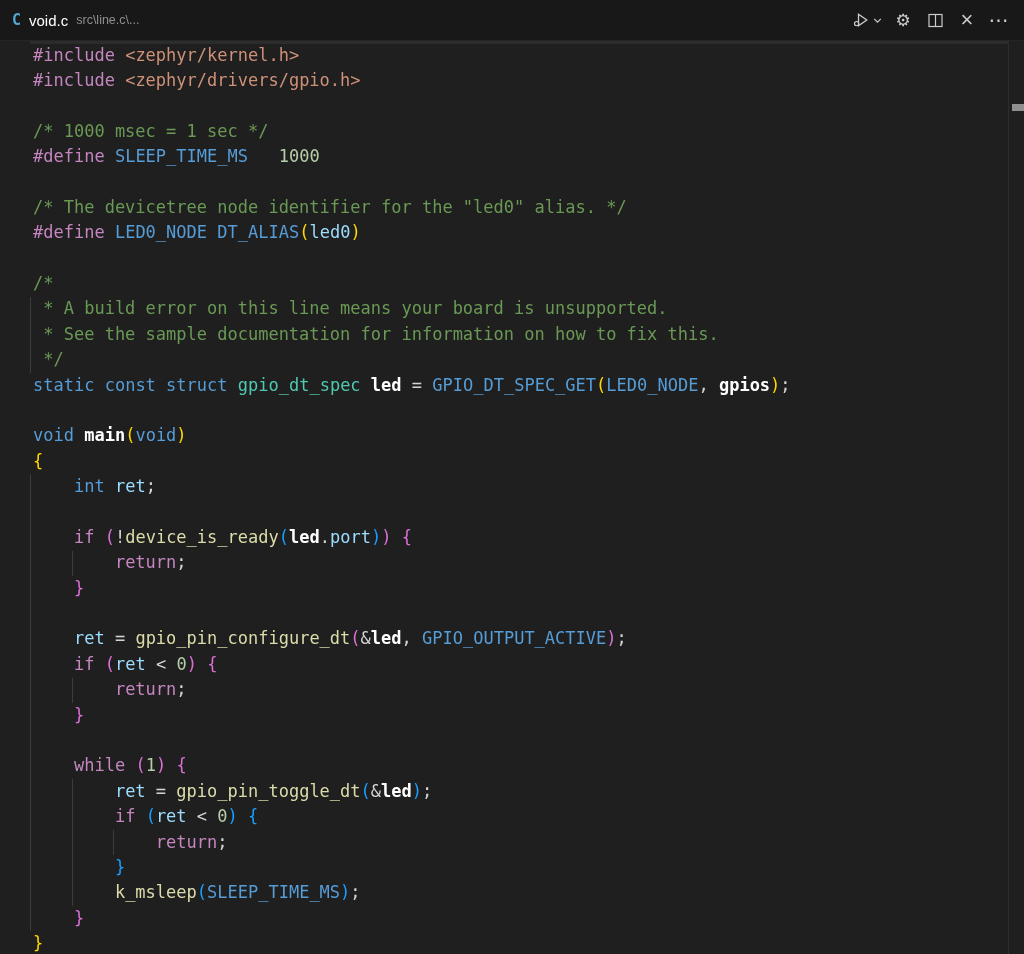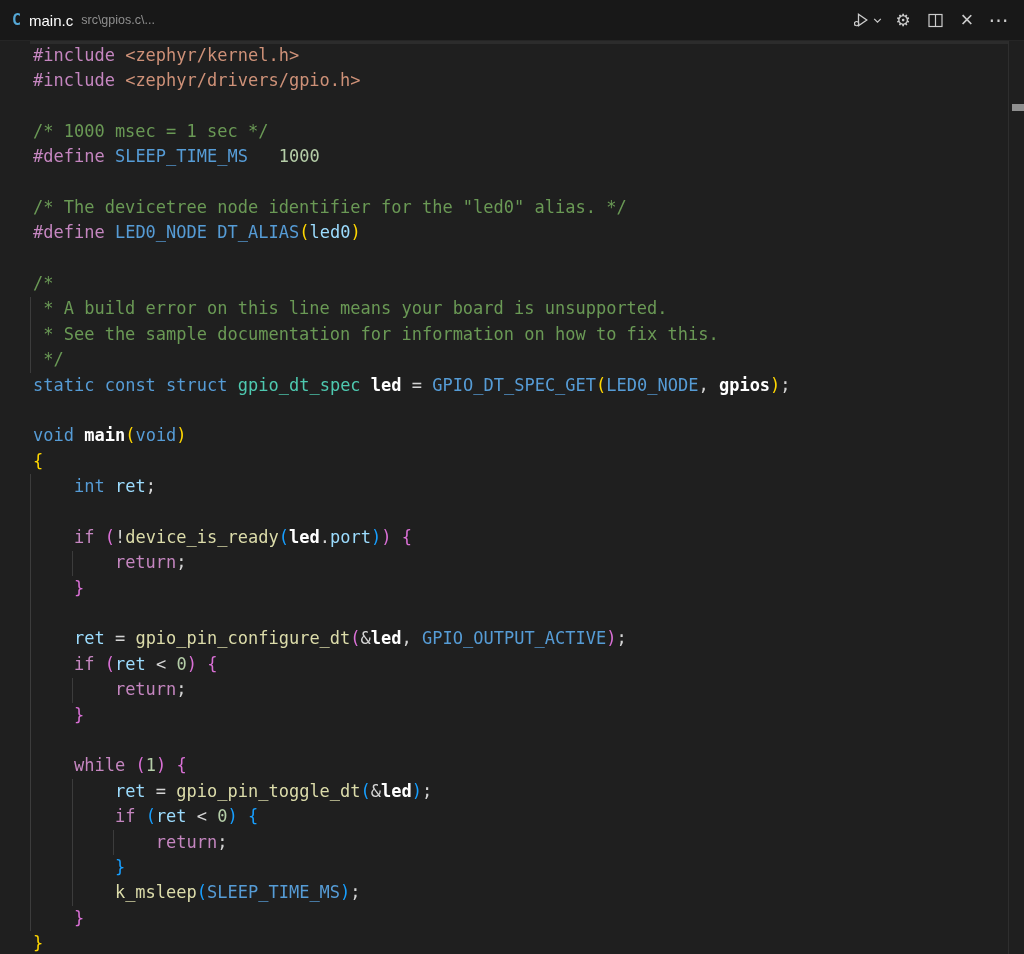--- a/index.html
+++ b/index.html
@@ -134,22 +134,22 @@
   }
 </style>
 </head>
 <body>
 
 <div class="window">
 
   <div class="tabbar">
     <div class="tab">
       <span class="lang-icon">C</span>
-      <span class="file-name">main.c</span>
-      <span class="file-path">src\gpios.c\...</span>
+      <span class="file-name">void.c</span>
+      <span class="file-path">src\line.c\...</span>
     </div>
 
     <div class="actions">
       <div class="action-btn rundrop">
         <span style="display:flex;">
           <svg width="19" height="18" viewBox="0 0 19 18" fill="none">
             <path d="M6.5 3.2 L14.8 9 L6.5 14.8 Z" stroke="#cccccc" stroke-width="1.3" fill="none"></path>
             <circle cx="4.6" cy="12.6" r="2.1" fill="#1f1f1f" stroke="#cccccc" stroke-width="1.1"></circle>
             <path d="M2.2 11.2 L3 11.9 M2 12.8 L2.9 12.8 M2.3 14.3 L3.1 13.7 M7 11.2 L6.2 11.9 M7.2 12.8 L6.3 12.8 M6.9 14.3 L6.1 13.7" stroke="#cccccc" stroke-width="0.9"></path>
           </svg>

